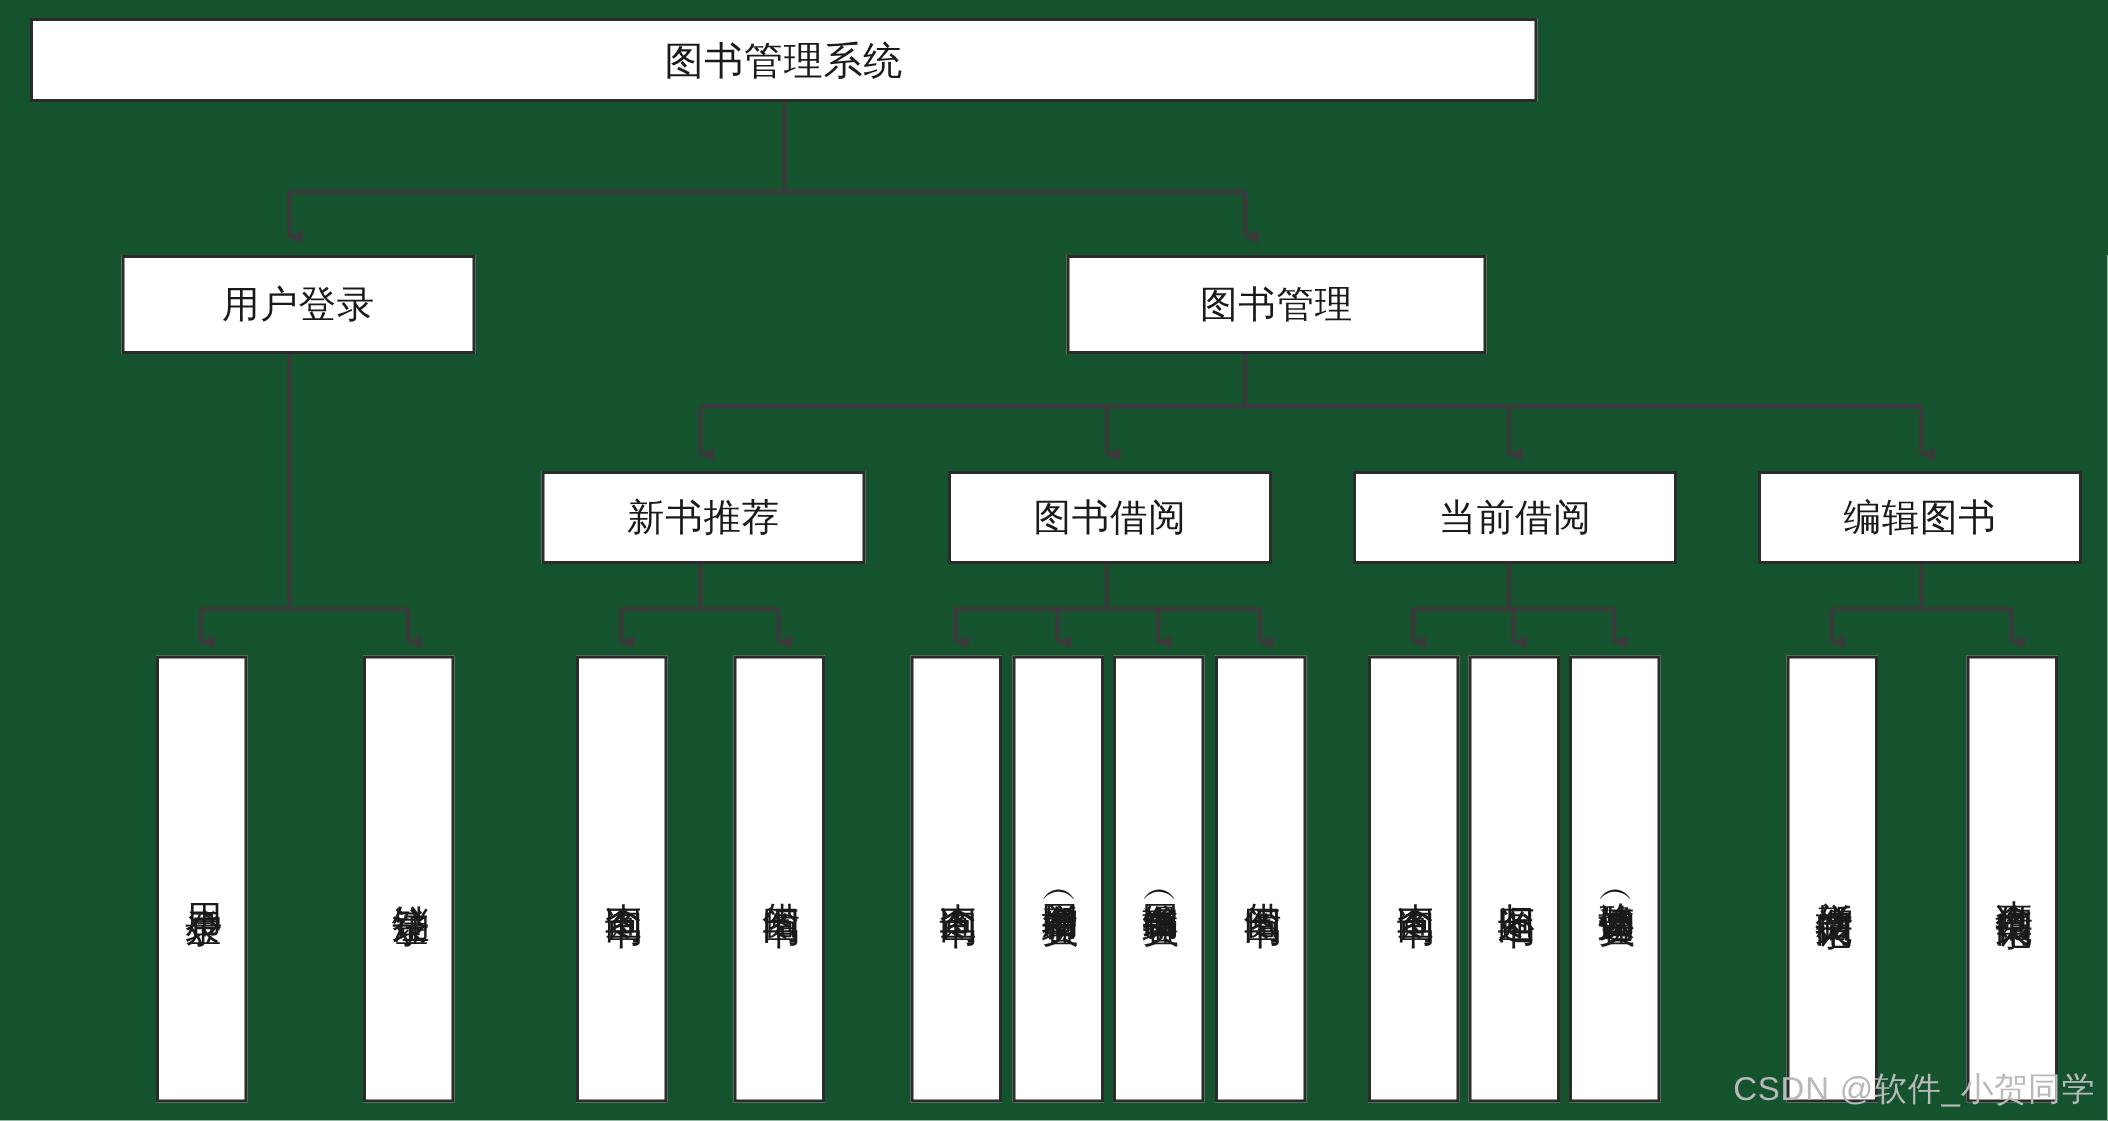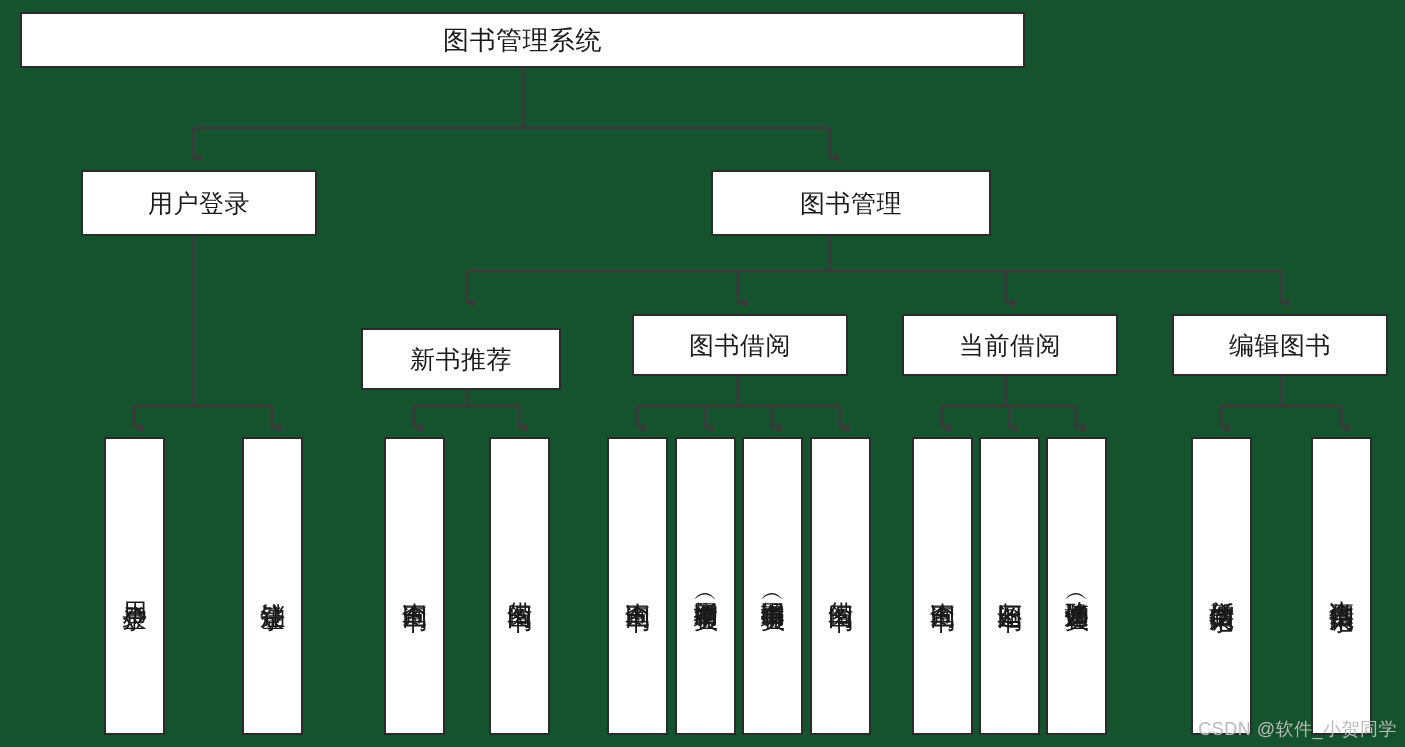--- a/index.html
+++ b/index.html
@@ -61,21 +61,21 @@
     left: 0;
     top: 0;
     width: 1405px;
     height: 747px;
     pointer-events: none;
   }
   .wm {
     position: absolute;
     right: 8px;
     bottom: 6px;
-    font-size: 18px;
+    font-size: 22px;
     color: #b9b9b9;
     letter-spacing: 0.5px;
     white-space: nowrap;
   }
 </style>
 </head>
 <body>
 
 <div id="canvas">
 
@@ -133,21 +133,21 @@
     <span class="node-label">图书管理系统</span>
   </div>
 
   <div class="node h-node" style="left:81px; top:170px; width:236px; height:66px;">
     <span class="node-label">用户登录</span>
   </div>
   <div class="node h-node" style="left:711px; top:170px; width:280px; height:66px;">
     <span class="node-label">图书管理</span>
   </div>
 
-  <div class="node h-node" style="left:361px; top:328px; width:200px; height:62px;">
+  <div class="node h-node" style="left:361px; top:314px; width:216px; height:62px;">
     <span class="node-label">新书推荐</span>
   </div>
   <div class="node h-node" style="left:632px; top:314px; width:216px; height:62px;">
     <span class="node-label">图书借阅</span>
   </div>
   <div class="node h-node" style="left:902px; top:314px; width:216px; height:62px;">
     <span class="node-label">当前借阅</span>
   </div>
   <div class="node h-node" style="left:1172px; top:314px; width:216px; height:62px;">
     <span class="node-label">编辑图书</span>

